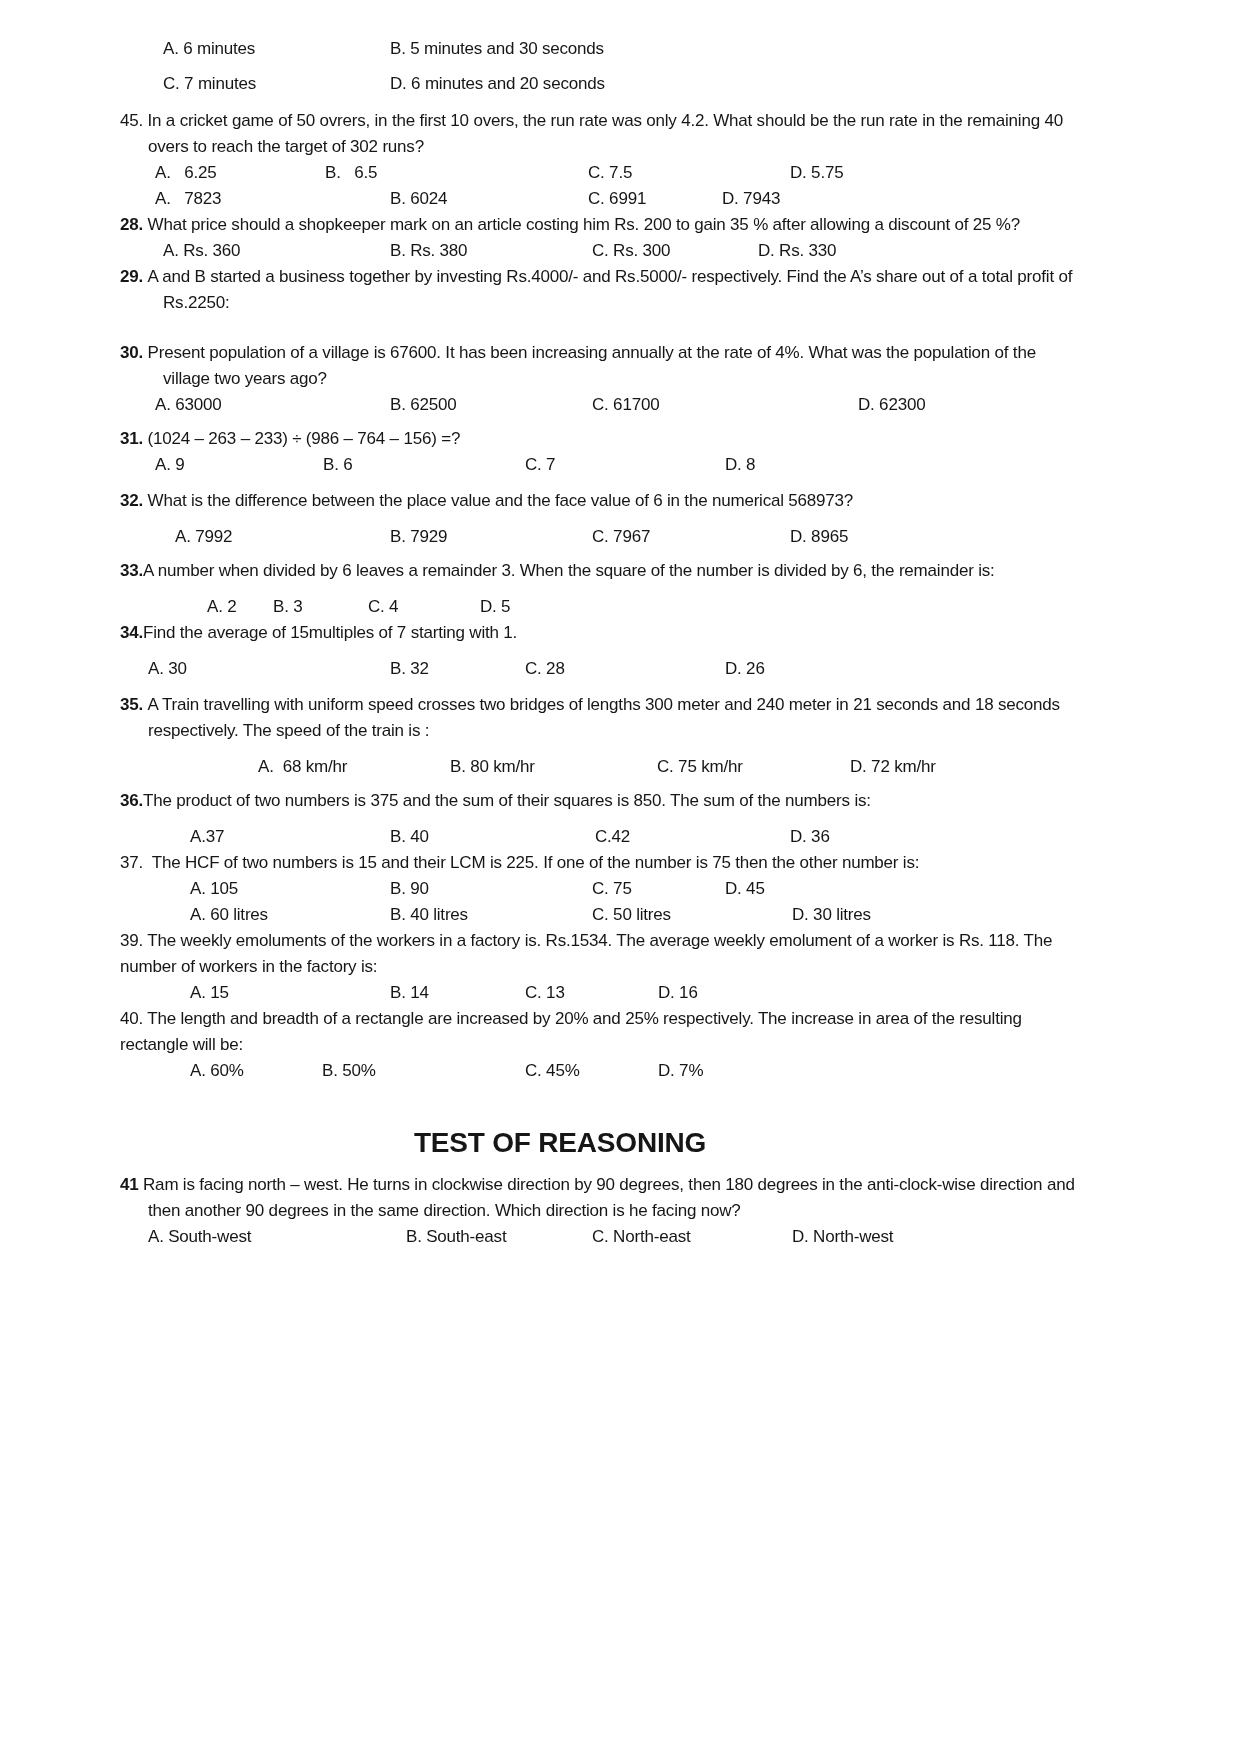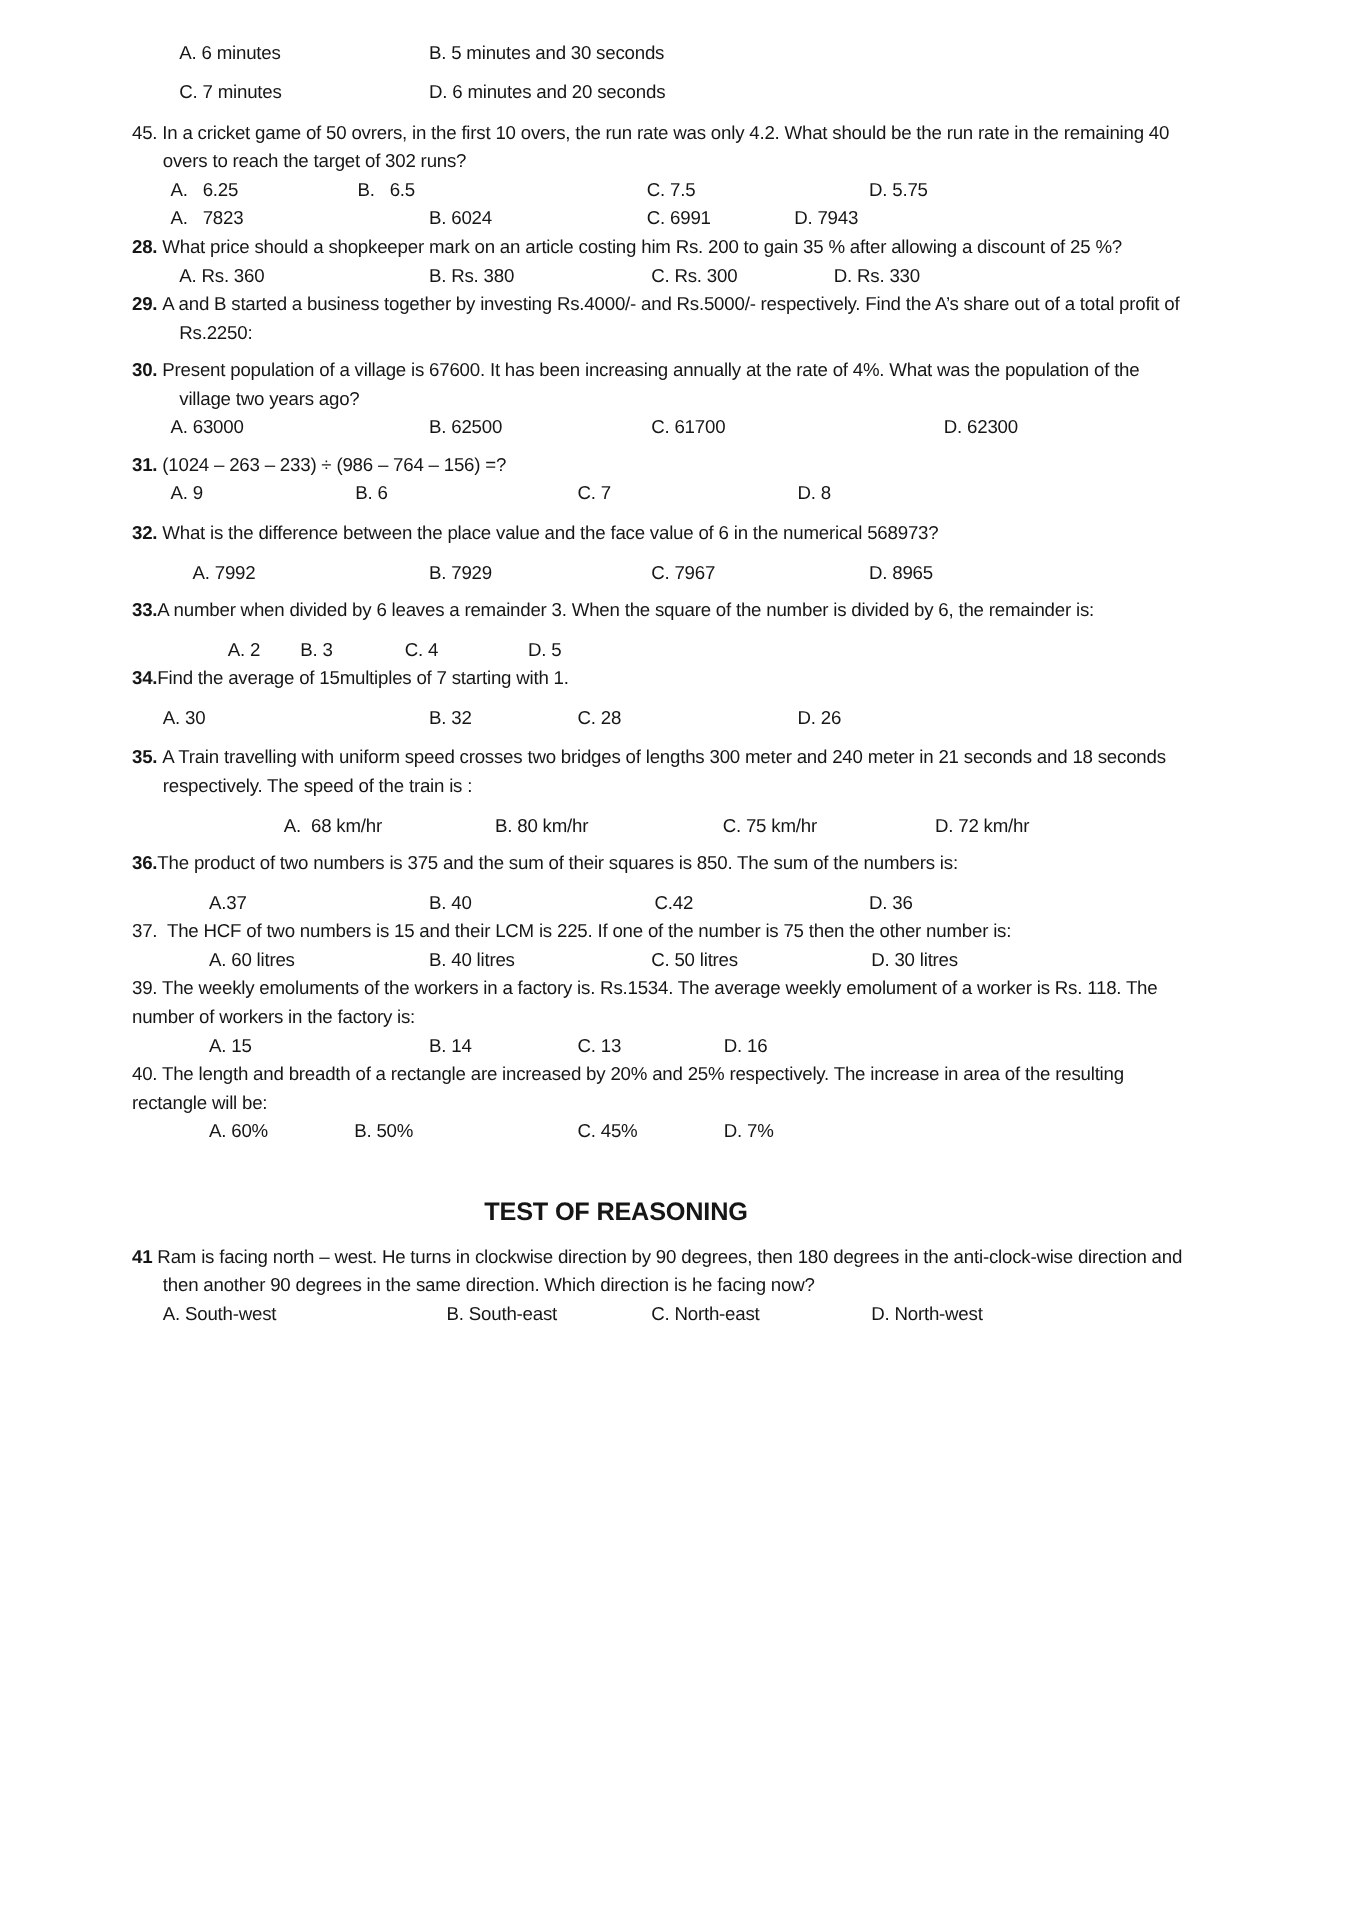--- a/index.html
+++ b/index.html
@@ -22,21 +22,21 @@
   .hang28 { padding-left: 28px; text-indent: -28px; }
   .hang43 { padding-left: 43px; text-indent: -43px; }
   .qnum { white-space: pre; }
   .qnum.b { font-weight: 700; }
   .opts { position: relative; height: 26px; text-align: right; }
   .opt { position: absolute; top: 0; white-space: pre; }
   .section-title {
     width: 880px;
     text-align: center;
     font-weight: 700;
-    font-size: 23px;
+    font-size: 28px;
     line-height: 34px;
     letter-spacing: -0.2px;
   }
 </style>
 </head>
 <body>
 
 <div class="page">
 
   <div class="opts">
@@ -72,21 +72,21 @@
     <span class="opt" style="left:43px">A. Rs. 360</span>
     <span class="opt" style="left:270px">B. Rs. 380</span>
     <span class="opt" style="left:472px">C. Rs. 300</span>
     <span class="opt" style="left:638px">D. Rs. 330</span>
   </div>
 
   <div class="q hang43">
     <span class="qnum b">29. </span><span>A and B started a business together by investing Rs.4000/- and Rs.5000/- respectively. Find the A’s share out of a total profit of Rs.2250:</span>
   </div>
 
-  <div class="q hang43" style="margin-top:8px">
+  <div class="q hang43" style="margin-top:24px">
     <span class="qnum b">30. </span><span>Present population of a village is 67600. It has been increasing annually at the rate of 4%. What was the population of the village two years ago?</span>
   </div>
   <div class="opts">
     <span class="opt" style="left:35px">A. 63000</span>
     <span class="opt" style="left:270px">B. 62500</span>
     <span class="opt" style="left:472px">C. 61700</span>
     <span class="opt" style="left:738px">D. 62300</span>
   </div>
 
   <div class="q hang43" style="margin-top:8px">
@@ -145,20 +145,26 @@
   <div class="opts" style="margin-top:10px">
     <span class="opt" style="left:70px">A.37</span>
     <span class="opt" style="left:270px">B. 40</span>
     <span class="opt" style="left:475px">C.42</span>
     <span class="opt" style="left:670px">D. 36</span>
   </div>
 
   <div class="q">
     <span class="qnum">37.  </span><span>The HCF of two numbers is 15 and their LCM is 225. If one of the number is 75 then the other number is:</span>
   </div>
+  <div class="opts">
+    <span class="opt" style="left:70px">A. 105</span>
+    <span class="opt" style="left:270px">B. 90</span>
+    <span class="opt" style="left:472px">C. 75</span>
+    <span class="opt" style="left:605px">D. 45</span>
+  </div>
 
   <div class="opts">
     <span class="opt" style="left:70px">A. 60 litres</span>
     <span class="opt" style="left:270px">B. 40 litres</span>
     <span class="opt" style="left:472px">C. 50 litres</span>
     <span class="opt" style="left:672px">D. 30 litres</span>
   </div>
 
   <div class="q">
     <span class="qnum">39. </span><span>The weekly emoluments of the workers in a factory is. Rs.1534. The average weekly emolument of a worker is Rs. 118.  The number of workers in the factory is:</span>

